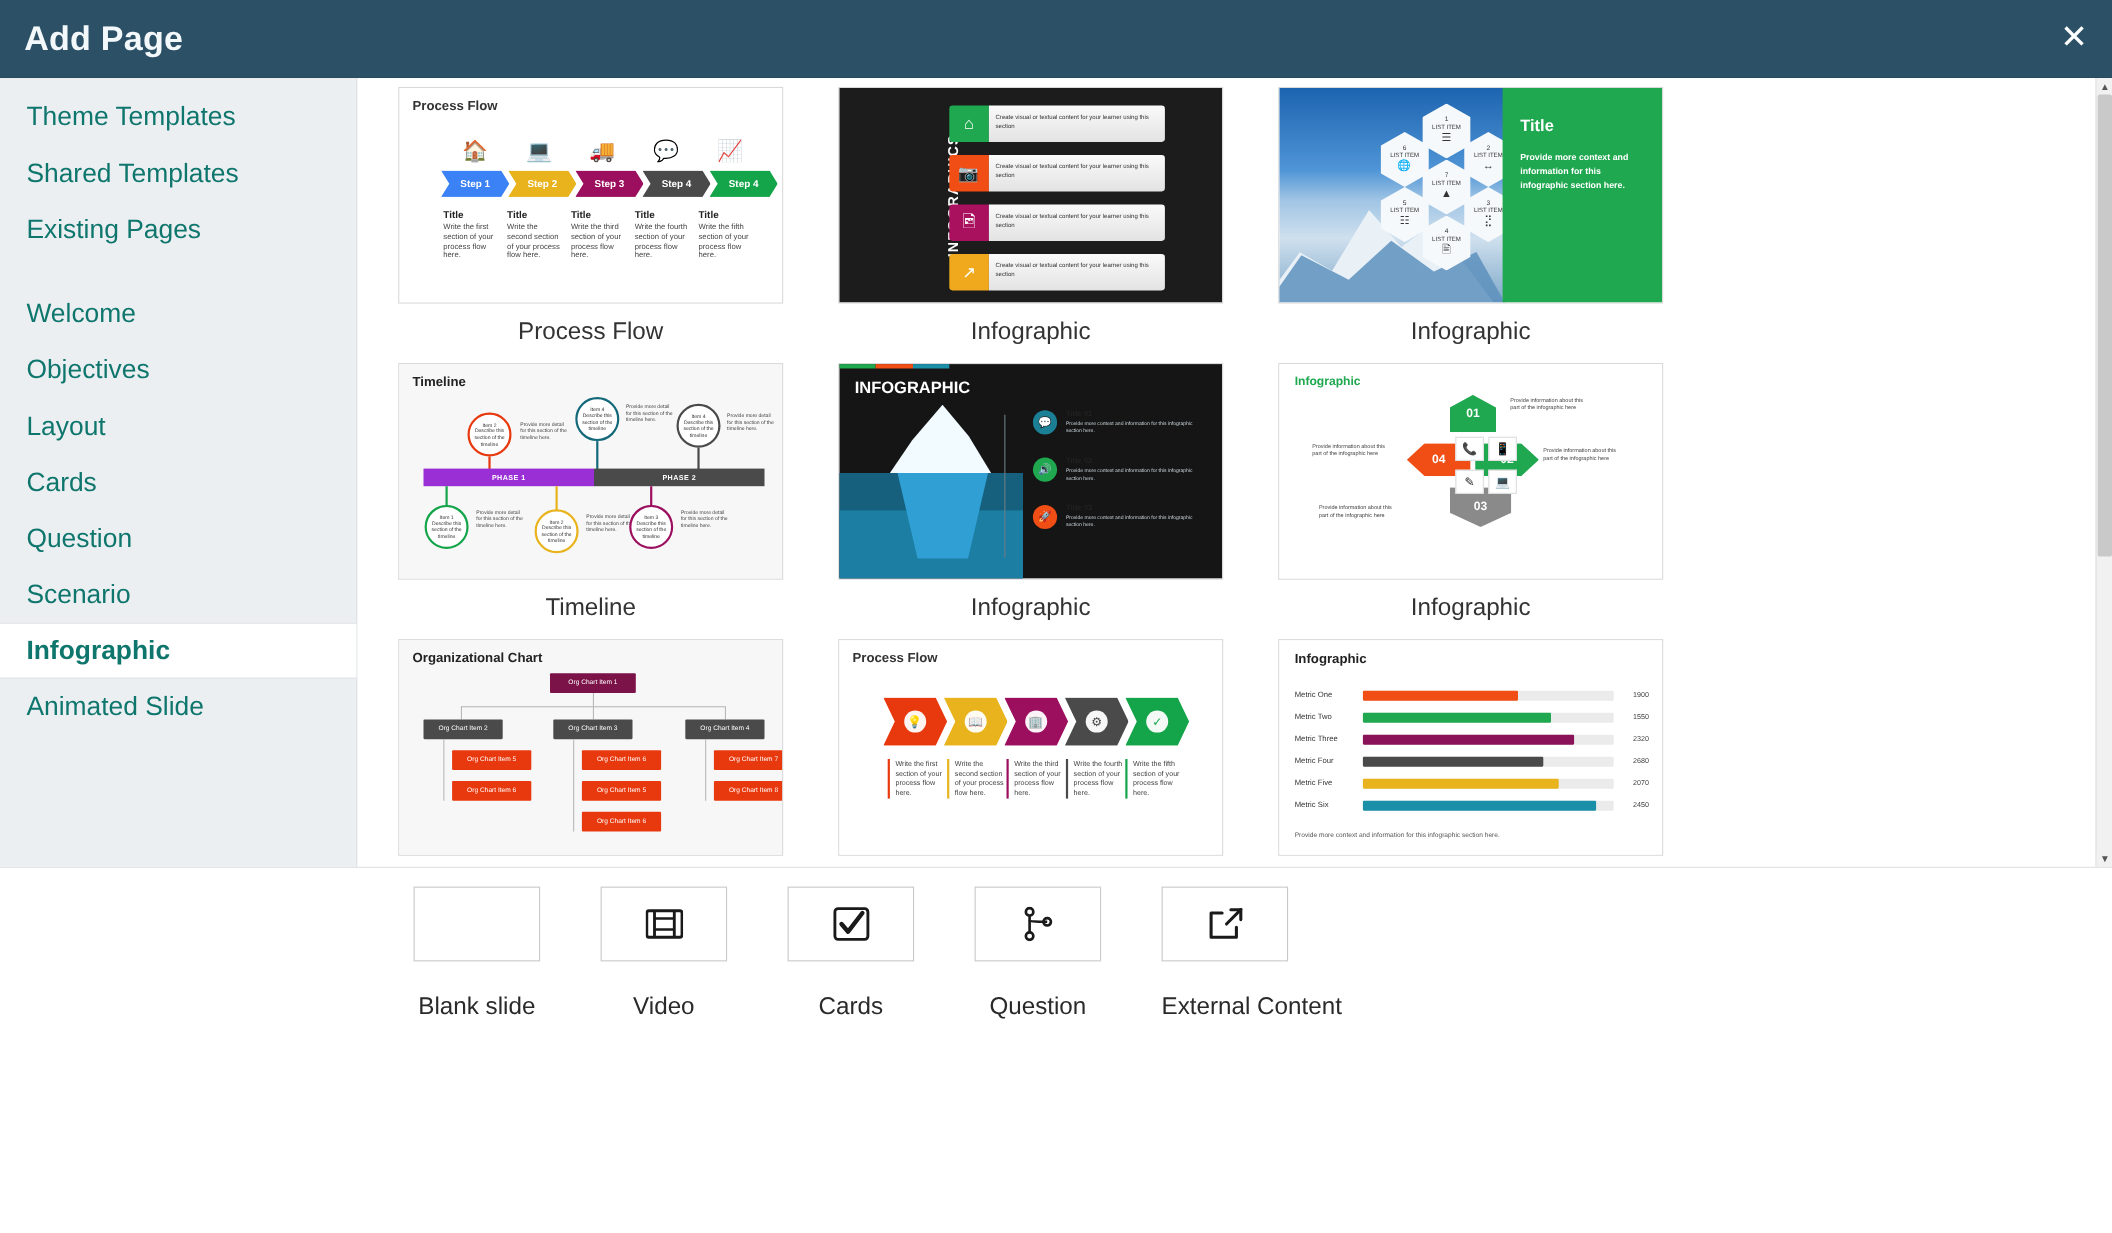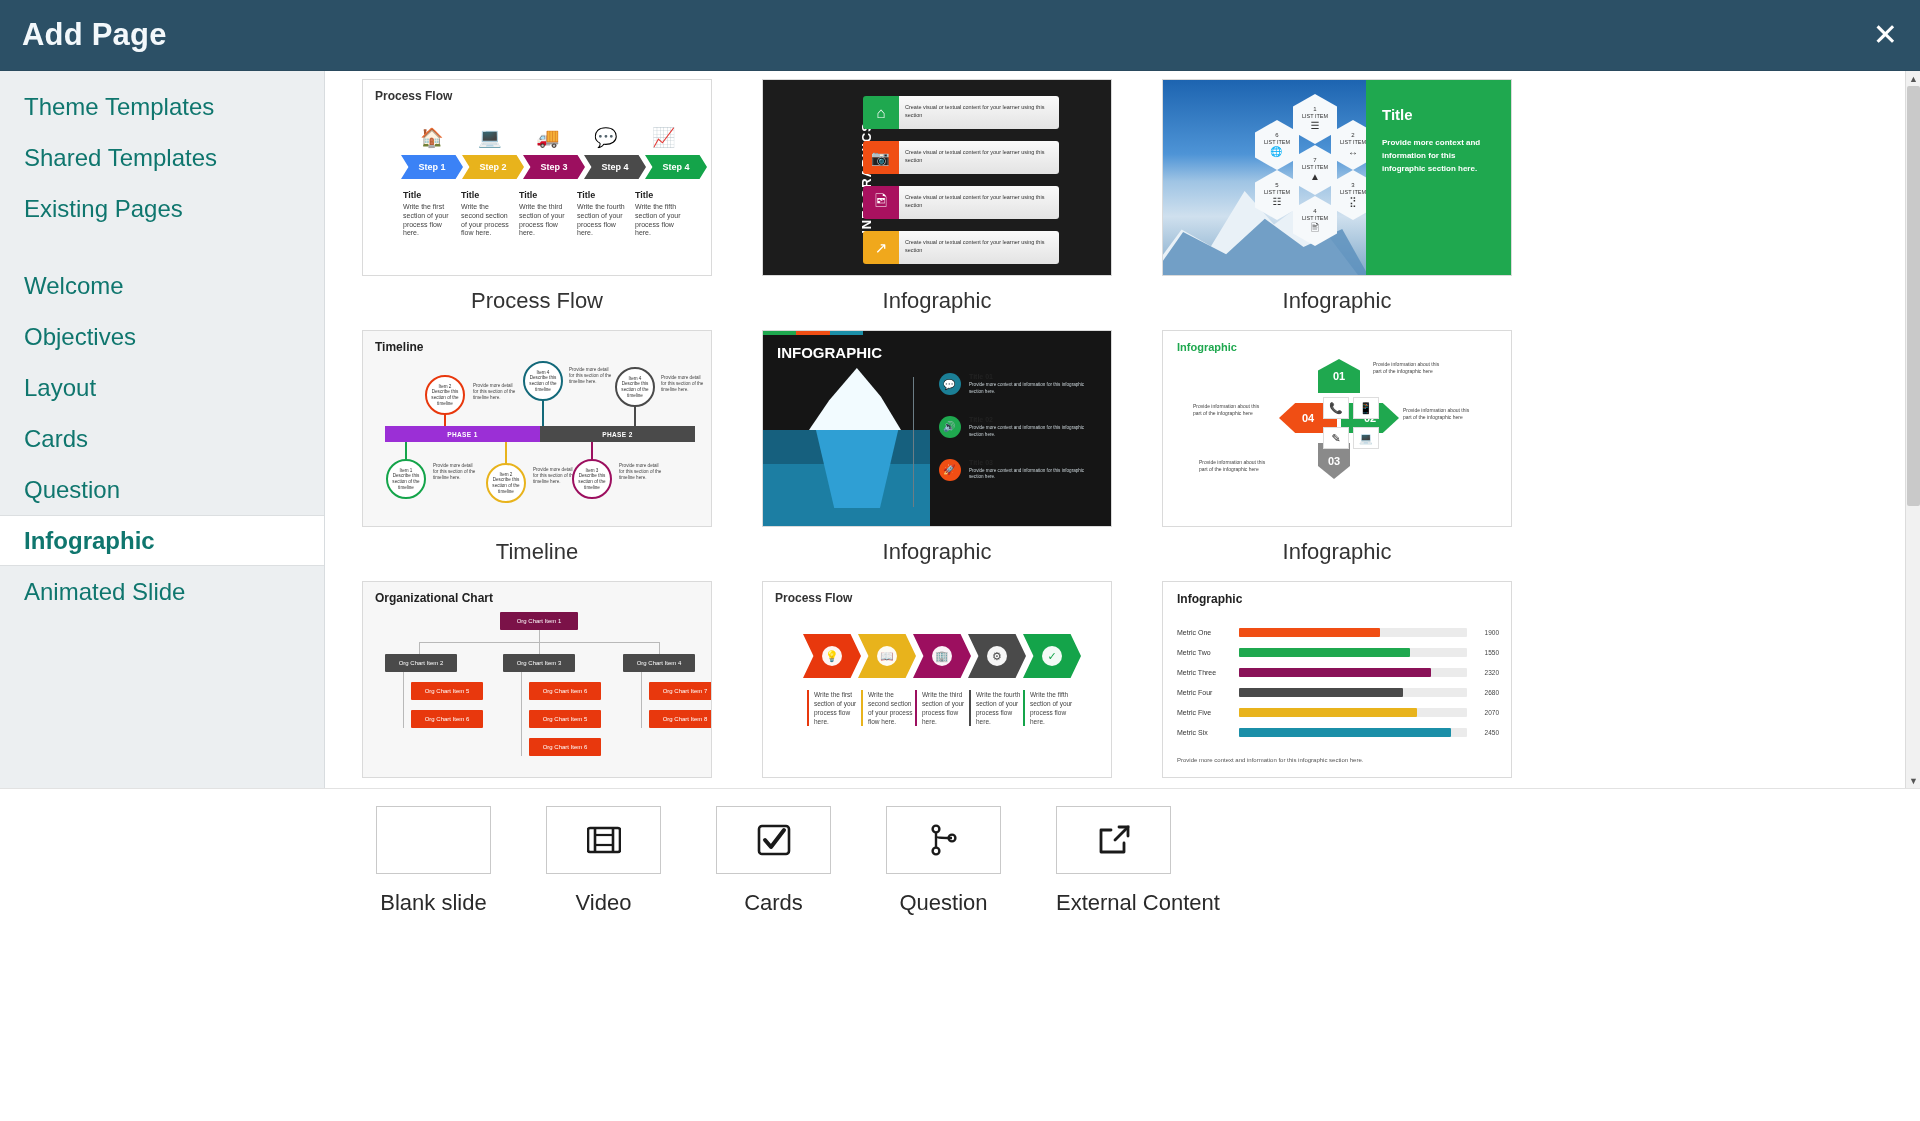--- a/index.html
+++ b/index.html
@@ -87,21 +87,21 @@
     background:#ffffff; border-top:1px solid #e2e2e2;
     display:flex; justify-content:flex-start; align-items:flex-start;
     padding-left:376px; padding-top:17px; gap:55px;
   }
   .bb-item{ width:115px; text-align:center; cursor:pointer; }
   .bb-box{
     width:115px; height:68px; border:1px solid #c9c9c9; background:#fff;
     display:flex; align-items:center; justify-content:center;
     color:#1a1a1a;
   }
-  .bb-label{ font-size:22px; color:#2a2a2a; margin-top:16px; white-space:nowrap;}
+  .bb-label{ font-size:22px; color:#2a2a2a; margin-top:28px; white-space:nowrap;}
 
   
   .tt{ position:absolute; font-weight:600; color:#333; }
 
   
   .pf-title{ left:12px; top:9px; font-size:12px; font-weight:600;}
   .pf-icons{ position:absolute; left:40px; top:46px; width:290px; display:flex; }
   .pf-icons div{ width:58px; text-align:center; font-size:19px;}
   .pf-arrows{ position:absolute; left:38px; top:75px; height:24px; display:flex;}
   .chev{
@@ -279,20 +279,23 @@
       <span>Objectives</span>
     </div>
   <div class="side-item">
       <span>Layout</span>
     </div>
   <div class="side-item">
       <span>Cards</span>
     </div>
   <div class="side-item">
       <span>Question</span>
+    </div>
+  <div class="side-item">
+      <span>Scenario</span>
     </div>
   <div class="side-item selected">
       <span>Infographic</span>
     </div>
   <div class="side-item">
       <span>Animated Slide</span>
     </div>
 </div>
 
 <div class="gallery">
@@ -517,21 +520,21 @@
           <span class="ag-h">Infographic</span>
 
           <div class="pill" style="left:155px; top:28px; width:42px; height:34px; background:#1fa84f;
                clip-path:polygon(50% 0,100% 34%,100% 100%,0 100%,0 34%);">01</div>
           <div class="ag-txt" style="left:210px; top:30px">Provide information about this part of the infographic here</div>
 
           <div class="pill" style="left:178px; top:72px; width:58px; height:30px; background:#1fa84f;
                clip-path:polygon(0 0,72% 0,100% 50%,72% 100%,0 100%);">02</div>
           <div class="ag-txt" style="left:240px; top:76px">Provide information about this part of the infographic here</div>
 
-          <div class="pill" style="left:155px; top:112px; width:32px; height:36px; background:#8a8a8a;
+          <div class="pill" style="left:155px; top:112px; width:56px; height:36px; background:#8a8a8a;
                clip-path:polygon(0 0,100% 0,100% 64%,50% 100%,0 64%);">03</div>
           <div class="ag-txt" style="left:36px; top:128px">Provide information about this part of the infographic here</div>
 
           <div class="pill" style="left:116px; top:72px; width:58px; height:30px; background:#f04e14;
                clip-path:polygon(28% 0,100% 0,100% 100%,28% 100%,0 50%);">04</div>
           <div class="ag-txt" style="left:30px; top:72px">Provide information about this part of the infographic here</div>
 
           <div class="ag-ic" style="left:160px; top:66px">📞</div>
           <div class="ag-ic" style="left:190px; top:66px">📱</div>
           <div class="ag-ic" style="left:190px; top:96px">💻</div>

